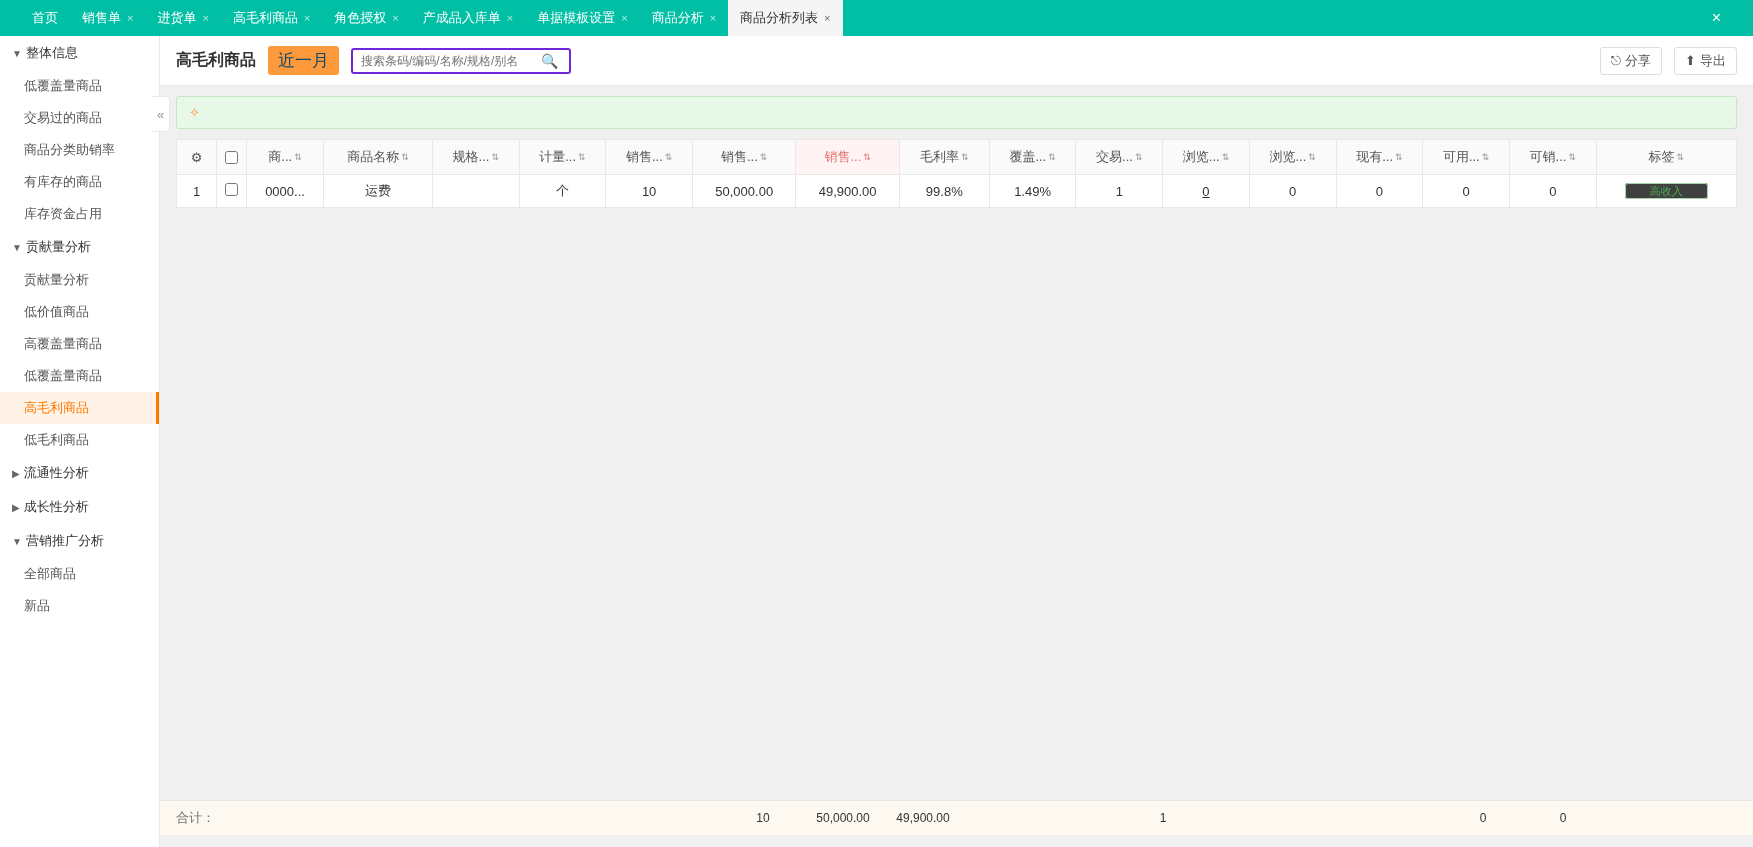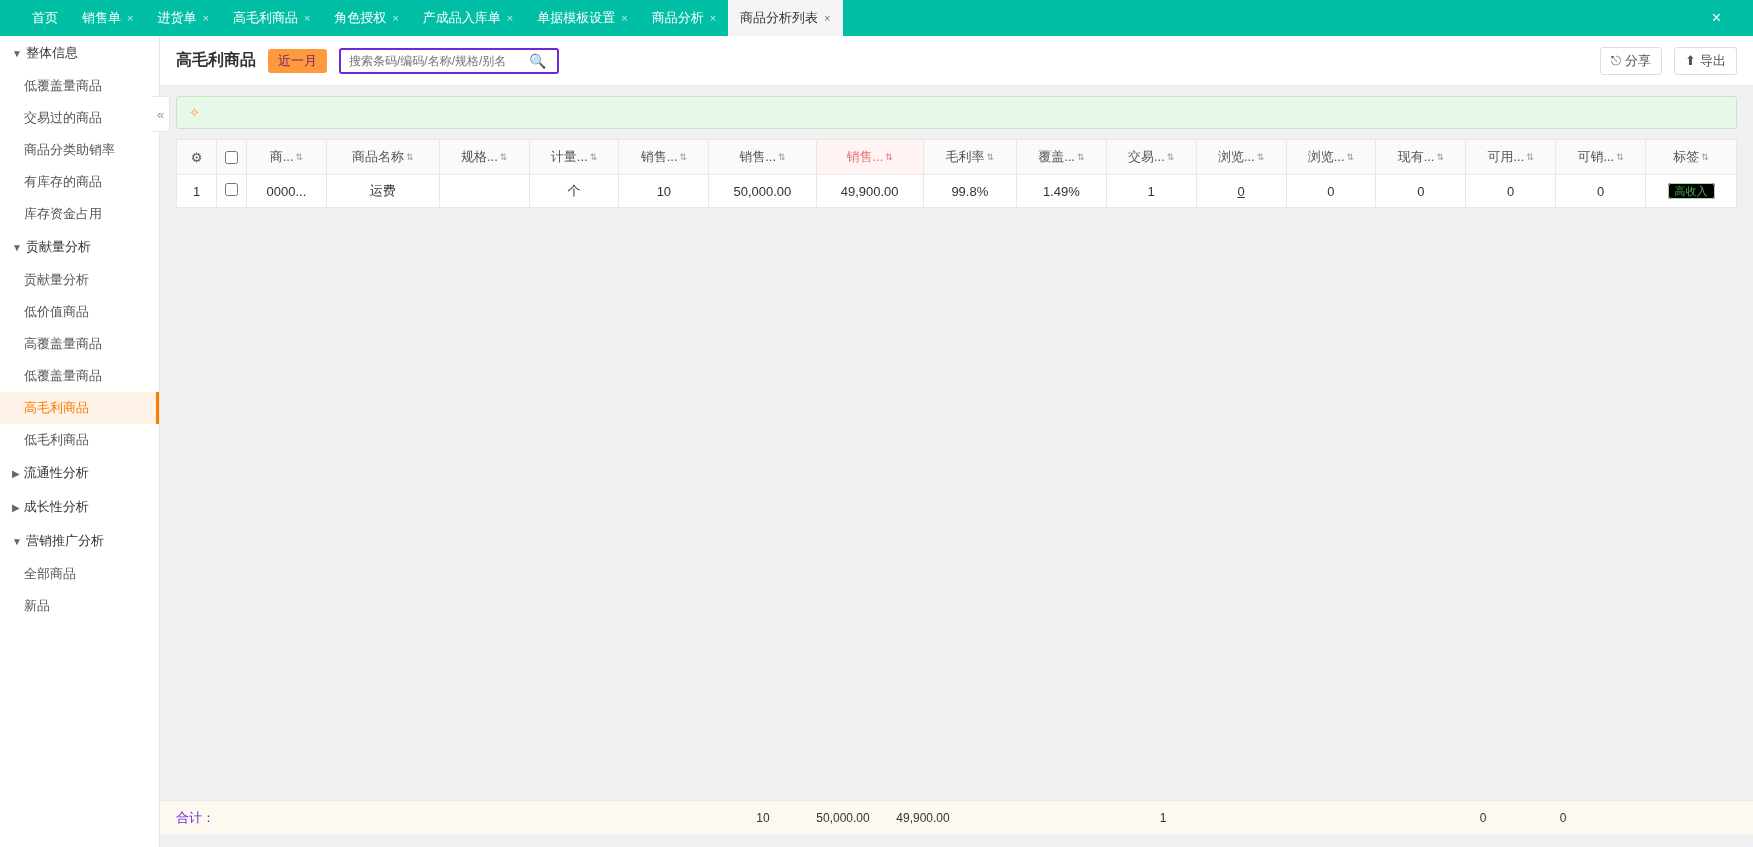--- a/index.html
+++ b/index.html
@@ -88,25 +88,25 @@
       border-bottom: 1px solid #e8e8e8;
       gap: 12px;
     }
     .content-title {
       font-size: 16px;
       font-weight: bold;
       color: #333;
     }
     .date-filter-btn {
       background: #ff9a3c;
-      color: #701a75;
+      color: #0c4a6e;
       border: none;
       border-radius: 3px;
       padding: 3px 10px;
-      font-size: 13px;
+      font-size: 17px;
       cursor: pointer;
     }
     .search-box {
       display: flex;
       align-items: center;
       border: 2px solid #6d28d9;
       border-radius: 3px;
       padding: 3px 8px;
       width: 220px;
     }
@@ -200,40 +200,40 @@
     }
     thead th .sort-icon { font-size: 9px; color: #999; }
     tbody td {
       border: 1px solid #e8e8e8;
       padding: 7px 6px;
       text-align: center;
       white-space: nowrap;
       color: #333;
     }
     .tag-high-income {
-      background: #000000;
+      background: #404040;
       color: #4caf50;
       border: 1px solid #a5d6a7;
       border-radius: 3px;
-      padding: 1px 6px;
+      padding: 1px 24px;
       font-size: 11px;
     }
     .underline-link { text-decoration: underline; color: #333; cursor: pointer; }
 
     
     .table-footer {
       background: #fdf8f0;
       border-top: 1px solid #e8e8e8;
       padding: 8px 16px;
       display: flex;
       align-items: center;
       gap: 8px;
       flex-shrink: 0;
     }
-    .footer-label { color: #6d28d9; font-size: 13px; }
+    .footer-label { color: #737373; font-size: 13px; }
     .footer-cell {
       min-width: 80px;
       text-align: center;
       color: #333;
       font-size: 12px;
     }
 
     
     .table-footer-scroll {
       height: 12px;

